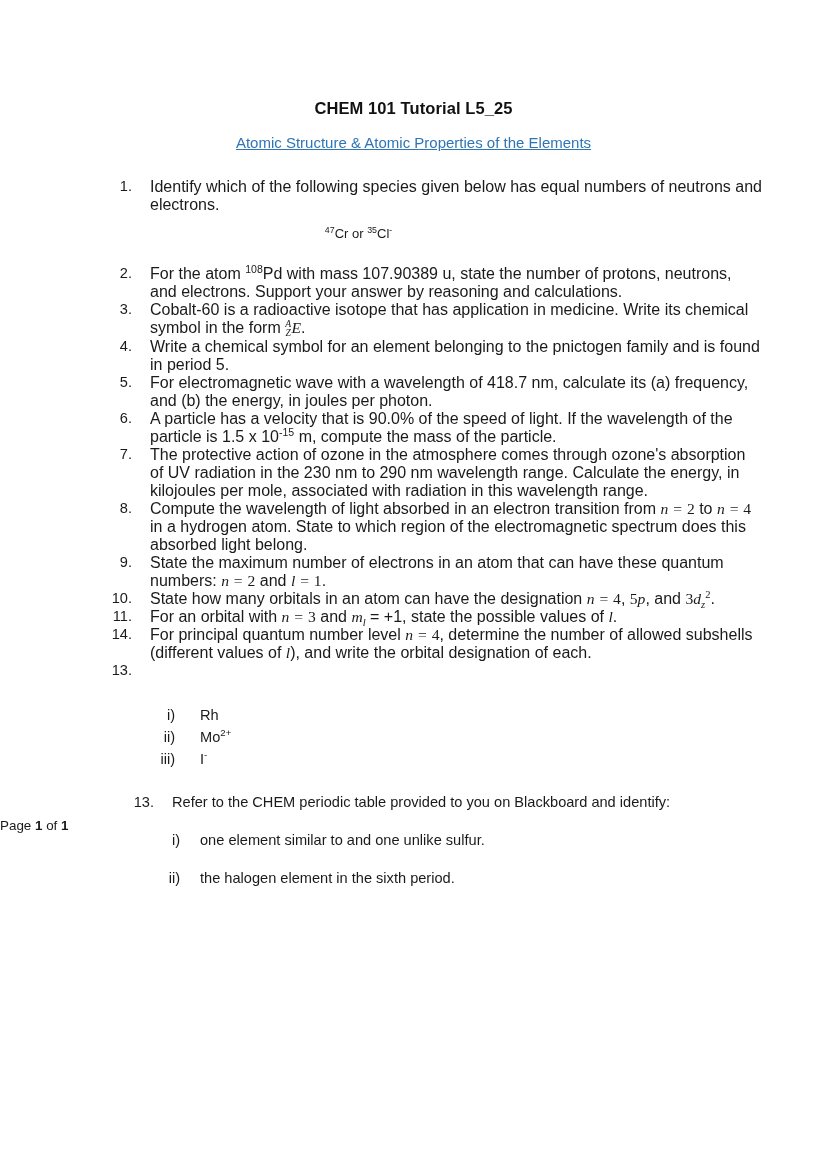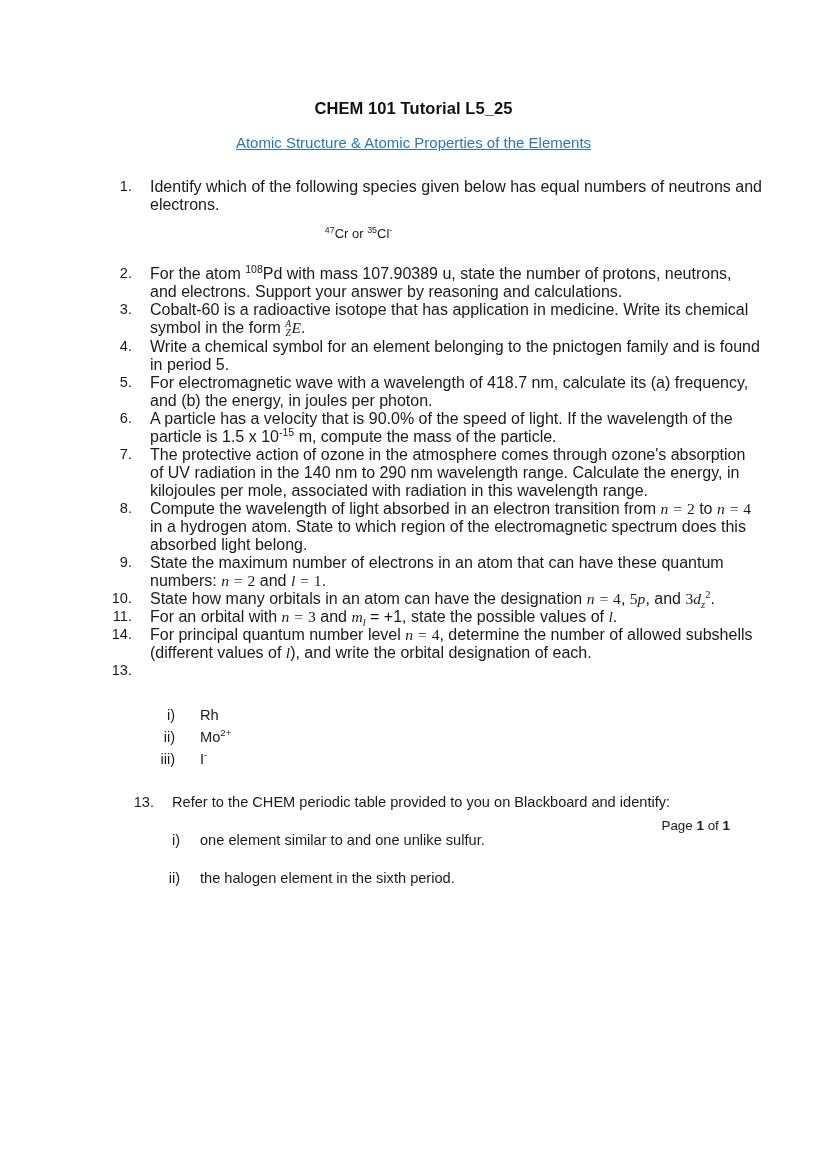--- a/index.html
+++ b/index.html
@@ -159,21 +159,21 @@
     width: 180px;
     text-align: right;
   }
 
   
   .footer {
     position: absolute;
     left: 0;
     right: 97px;
     bottom: 53px;
-    text-align: right;
+    text-align: left;
     font-size: 13.4px;
     color: #1a1a1a;
   }
   .footer b { font-weight: bold; }
 </style>
 </head>
 <body>
 
 <div class="page">
 
@@ -212,21 +212,21 @@
       <span class="q-text">For electromagnetic wave with a wavelength of 418.7 nm, calculate its (a) frequency, and (b) the energy, in joules per photon.</span>
     </div>
 
     <div class="q">
       <span class="num">6.</span>
       <span class="q-text"><span>A particle has a velocity that is 90.0% of the speed of light. If the wavelength of the particle is 1.5 x 10</span><sup class="chg">-15</sup><span> m, compute the mass of the particle.</span></span>
     </div>
 
     <div class="q">
       <span class="num">7.</span>
-      <span class="q-text">The protective action of ozone in the atmosphere comes through ozone's absorption of UV radiation in the 140 nm to 290 nm wavelength range. Calculate the energy, in kilojoules per mole, associated with radiation in this wavelength range.</span>
+      <span class="q-text">The protective action of ozone in the atmosphere comes through ozone's absorption of UV radiation in the 230 nm to 290 nm wavelength range. Calculate the energy, in kilojoules per mole, associated with radiation in this wavelength range.</span>
     </div>
 
     <div class="q">
       <span class="num">8.</span>
       <span class="q-text"><span>Compute the wavelength of light absorbed in an electron transition from </span><span class="mi">n</span><span class="meq"> = </span><span class="mn">2</span><span> to </span><span class="mi">n</span><span class="meq"> = </span><span class="mn">4</span><span> in a hydrogen atom. State to which region of the electromagnetic spectrum does this absorbed light belong.</span></span>
     </div>
 
     <div class="q">
       <span class="num">9.</span>
       <span class="q-text"><span>State the maximum number of electrons in an atom that can have these quantum numbers: </span><span class="mi">n</span><span class="meq"> = </span><span class="mn">2</span><span> and </span><span class="mi">l</span><span class="meq"> = </span><span class="mn">1</span><span>.</span></span>

